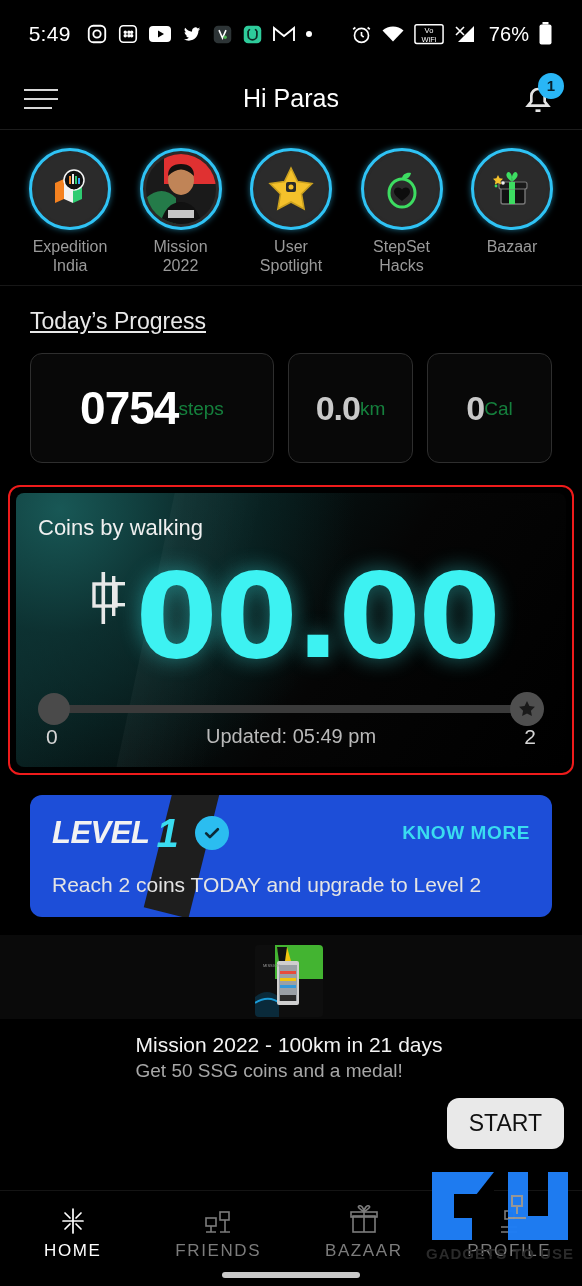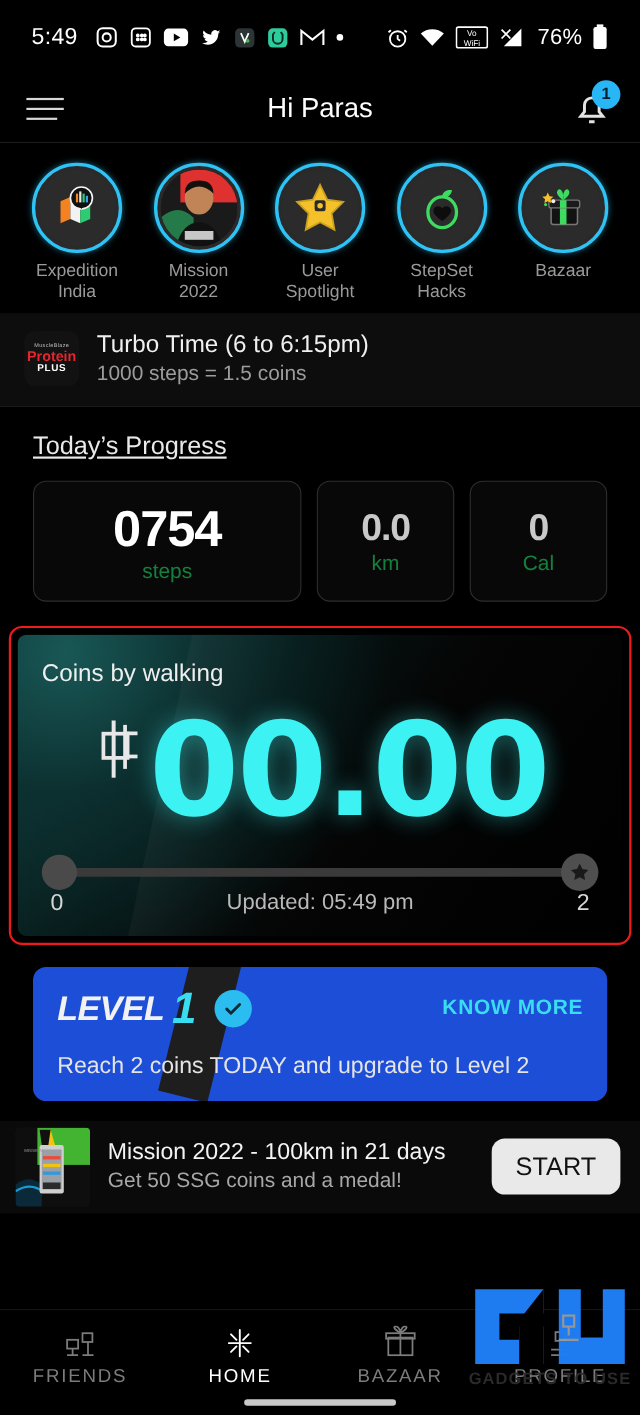--- a/index.html
+++ b/index.html
@@ -105,21 +105,21 @@
   #turbo .t1 { font-size: 22px; color: #f0f0f0; }
   #turbo .t2 { font-size: 19px; color: #9c9c9c; margin-top: 3px; }
 
   
   #progress-sec { padding: 22px 30px 0 30px; }
   #progress-sec h2 { font-size: 23px; color: #e9e9e9; font-weight: 400; text-decoration: underline; }
   #tiles { display: flex; gap: 14px; margin-top: 18px; }
   .tile {
     border: 1px solid #2e2e2e; border-radius: 12px;
     background: #080808;
-    display: flex; flex-direction: column; align-items: center; justify-content: center;
+    display: flex; flex-direction: row; align-items: center; justify-content: center;
     height: 110px;
   }
   .tile.steps { flex: 0 0 244px; }
   .tile.km, .tile.cal { flex: 1; }
   .tile .big { font-size: 46px; font-weight: 700; color: #fff; letter-spacing: -1px; }
   .tile.km .big, .tile.cal .big { color: #c9c9c9; font-size: 34px; }
   .tile .unit { font-size: 19px; color: #15803d; margin-top: 2px; }
 
   
   #coins-card {
@@ -208,20 +208,21 @@
   }
   #level-sub { margin-top: 20px; font-size: 21px; color: #e4e4e4; position:relative; z-index:2;}
 
   
   #mission {
     margin-top: 18px;
     display: flex; align-items: center; gap: 16px;
     padding: 10px 18px 10px 14px;
     background: #0a0a0a;
     height: 84px;
+    flex-direction: column;
   }
   #mission .thumb {
     width: 68px; height: 72px; flex: none; border-radius: 4px;
     position: relative; overflow: hidden;
     background: #101010;
   }
   #mission .m1 { font-size: 21px; color: #f3f3f3; }
   #mission .m2 { font-size: 19px; color: #a7a7a7; margin-top: 3px; }
   #start-btn {
     margin-left: auto; flex: none;
@@ -465,31 +466,20 @@
           </svg>
         </div>
       </div>
       <div class="lbl">
         <span>Bazaar</span>
       </div>
     </div>
 
   </div>
 
-  <div id="turbo">
-    <div class="brand">
-      <span class="b1">MuscleBlaze</span>
-      <span class="b2">Protein</span>
-      <span class="b3">PLUS</span>
-    </div>
-    <div>
-      <div class="t1">Turbo Time (6 to 6:15pm)</div>
-      <div class="t2">1000 steps = 1.5 coins</div>
-    </div>
-  </div>
 
   <div id="progress-sec">
     <h2>Today’s Progress</h2>
     <div id="tiles">
       <div class="tile steps">
         <div class="big">0754</div>
         <div class="unit">steps</div>
       </div>
       <div class="tile km">
         <div class="big">0.0</div>
@@ -571,38 +561,38 @@
     </div>
     <div>
       <div class="m1">Mission 2022 - 100km in 21 days</div>
       <div class="m2">Get 50 SSG coins and a medal!</div>
     </div>
     <button id="start-btn">START</button>
   </div>
 
   <div id="bottomnav">
 
+    <div class="nav-item active">
+      <div class="ni">
+        <svg width="34" height="34" viewBox="0 0 34 34" fill="none" stroke="#ffffff" stroke-width="1.7" stroke-linecap="round">
+          <path d="M17 5v24M7 17h20M9 9l5 5M25 9l-5 5M9 25l5-5M25 25l-5-5"></path>
+        </svg>
+      </div>
+      <div class="nl">HOME</div>
+    </div>
+
     <div class="nav-item">
       <div class="ni">
         <svg width="34" height="30" viewBox="0 0 34 30" fill="none" stroke="#7c7c7c" stroke-width="1.6">
           <rect x="5" y="12" width="10" height="8"></rect>
             <rect x="19" y="6" width="9" height="8"></rect>
           <path d="M10 20v6M24 14v12M5 26h10M19 26h10"></path>
         </svg>
       </div>
       <div class="nl">FRIENDS</div>
-    </div>
-
-    <div class="nav-item active">
-      <div class="ni">
-        <svg width="34" height="34" viewBox="0 0 34 34" fill="none" stroke="#ffffff" stroke-width="1.7" stroke-linecap="round">
-          <path d="M17 5v24M7 17h20M9 9l5 5M25 9l-5 5M9 25l5-5M25 25l-5-5"></path>
-        </svg>
-      </div>
-      <div class="nl">HOME</div>
     </div>
 
     <div class="nav-item">
       <div class="ni">
         <svg width="30" height="32" viewBox="0 0 30 32" fill="none" stroke="#7c7c7c" stroke-width="1.6">
           <rect x="4" y="11" width="22" height="16"></rect>
             <rect x="2" y="7" width="26" height="5"></rect>
           <path d="M15 7v20M15 7c-4-3-7-5-5-6s5 2 5 6zM15 7c4-3 7-5 5-6s-5 2-5 6z"></path>
         </svg>
       </div>

